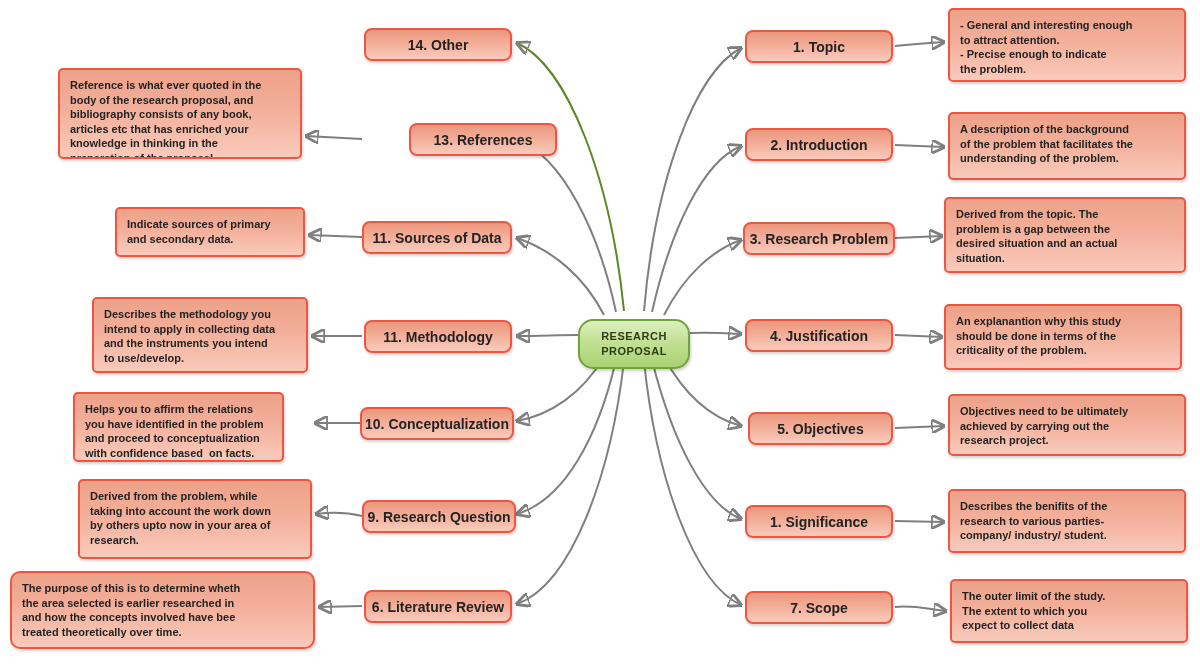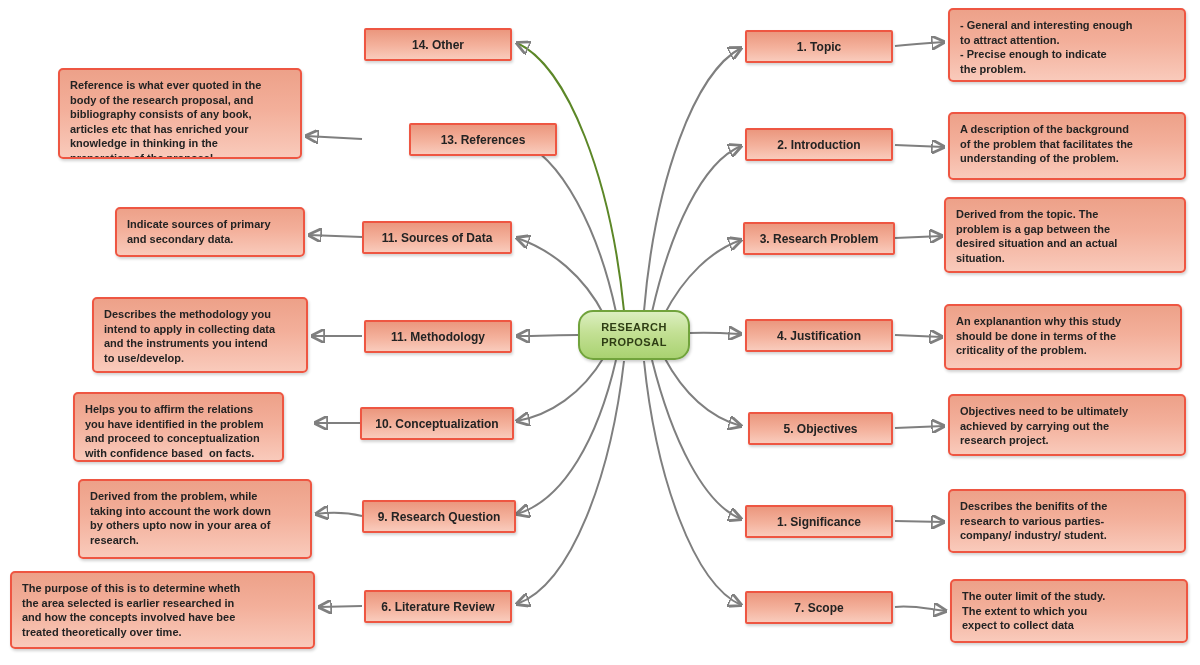--- a/index.html
+++ b/index.html
@@ -17,25 +17,25 @@
     left: 0; top: 0;
     width: 1200px; height: 665px;
     pointer-events: none;
   }
   svg.links path { fill: none; stroke: #7f7f7f; stroke-width: 2; }
   svg.links path.green { stroke: #5c8727; }
   .node {
     position: absolute;
     background: linear-gradient(180deg, #eb977e 0%, #f4b29d 55%, #f9cbbc 100%);
     border: 2px solid #ee5642;
-    border-radius: 2px;
+    border-radius: 8px;
     display: flex;
     align-items: center;
     justify-content: center;
-    font-size: 12px;
+    font-size: 14px;
     font-weight: bold;
     color: #232323;
     box-shadow: 1px 2px 3px rgba(0,0,0,0.18);
     text-align: center;
   }
   .desc {
     position: absolute;
     background: linear-gradient(180deg, #eda189 0%, #f3af9a 45%, #f9cabb 100%);
     border: 2px solid #ee5642;
     border-radius: 5px;
@@ -43,21 +43,21 @@
     font-size: 11px;
     font-weight: bold;
     color: #232323;
     line-height: 1.32;
     white-space: pre;
     overflow: hidden;
     box-shadow: 1px 2px 3px rgba(0,0,0,0.18);
   }
   .center-node {
     position: absolute;
-    left: 578px; top: 310px; width: 112px; height: 50px;
+    left: 578px; top: 319px; width: 112px; height: 50px;
     background: linear-gradient(180deg, #dcefc0 0%, #c3e094 45%, #a9d271 100%);
     border: 2px solid #71a33c;
     border-radius: 15px;
     display: flex;
     align-items: center;
     justify-content: center;
     text-align: center;
     font-size: 11px;
     font-weight: bold;
     letter-spacing: 0.5px;
@@ -199,18 +199,18 @@
 and the instruments you intend
 to use/develop.</div>
   <div class="desc" style="left:73px;  top:392px; width:211px; height:70px;">Helps you to affirm the relations
 you have identified in the problem
 and proceed to conceptualization
 with confidence based  on facts.</div>
   <div class="desc" style="left:78px;  top:479px; width:234px; height:80px;">Derived from the problem, while
 taking into account the work down
 by others upto now in your area of
 research.</div>
-  <div class="desc" style="left:10px;  top:571px; width:305px; height:78px;">The purpose of this is to determine wheth
+  <div class="desc" style="left:10px;  top:571px; width:305px; height:78px;border-radius:10px;">The purpose of this is to determine wheth
 the area selected is earlier researched in
 and how the concepts involved have bee
 treated theoretically over time.</div>
 
 </div>
 
 </body></html>

